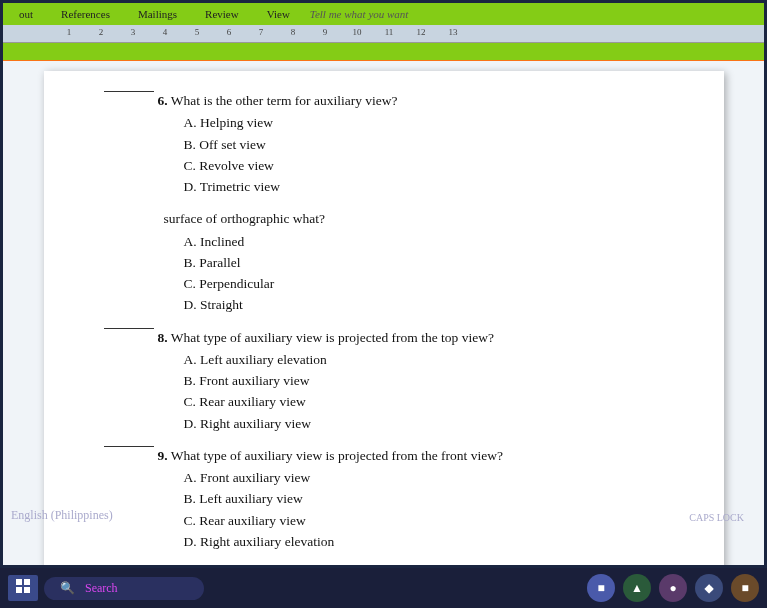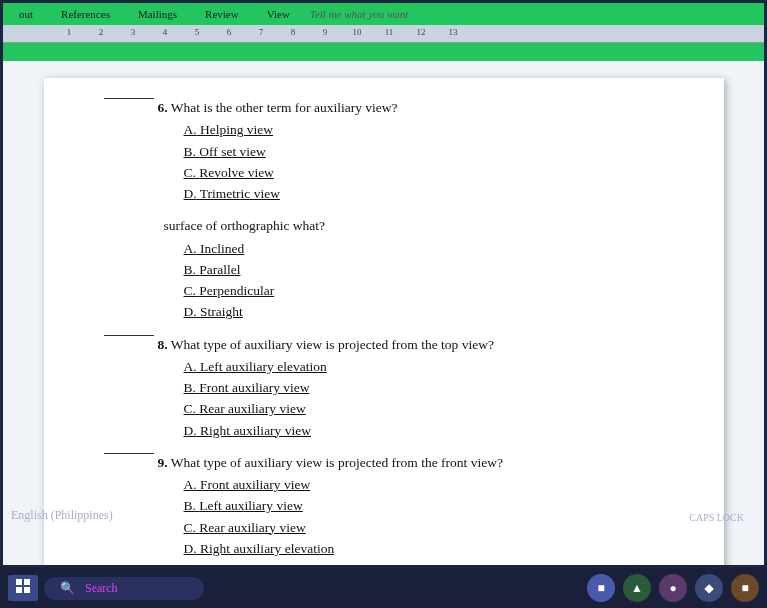--- a/index.html
+++ b/index.html
@@ -23,22 +23,22 @@
       top: 0;
       left: 0;
       right: 0;
       bottom: 40px;
       background: #2a3a5c;
       border: 3px solid #1a2540;
     }
 
     
     .ribbon {
-      background: #22c55e;
-      height: 74px;
+      background: #84cc16;
+      height: 58px;
       border-bottom: 1px solid #f97316;
       position: relative;
     }
 
     .ribbon-tab {
       padding: 3px 8px;
       cursor: pointer;
       color: #222;
     }
 
@@ -48,21 +48,21 @@
       position: absolute;
       top: 58px;
       left: 0;
       right: 0;
       bottom: 0;
       overflow: hidden;
     }
 
     .document-inner {
       background: white;
-      margin: 17px auto;
+      margin: 10px auto;
       width: 680px;
       min-height: 520px;
       padding: 20px 50px 20px 60px;
       box-shadow: 2px 2px 8px rgba(0,0,0,0.3);
       font-size: 13.5px;
       color: #111;
       line-height: 1.5;
     }
 
     .question-block {
@@ -89,21 +89,20 @@
     }
 
     .choices {
       margin-left: 80px;
       margin-top: 2px;
     }
 
     .choice {
       display: block;
       margin-bottom: 1px;
-      text-decoration: underline;
     }
 
     
     .taskbar {
       position: absolute;
       bottom: 0;
       left: 0;
       right: 0;
       height: 40px;
       background: #1a1f3a;

